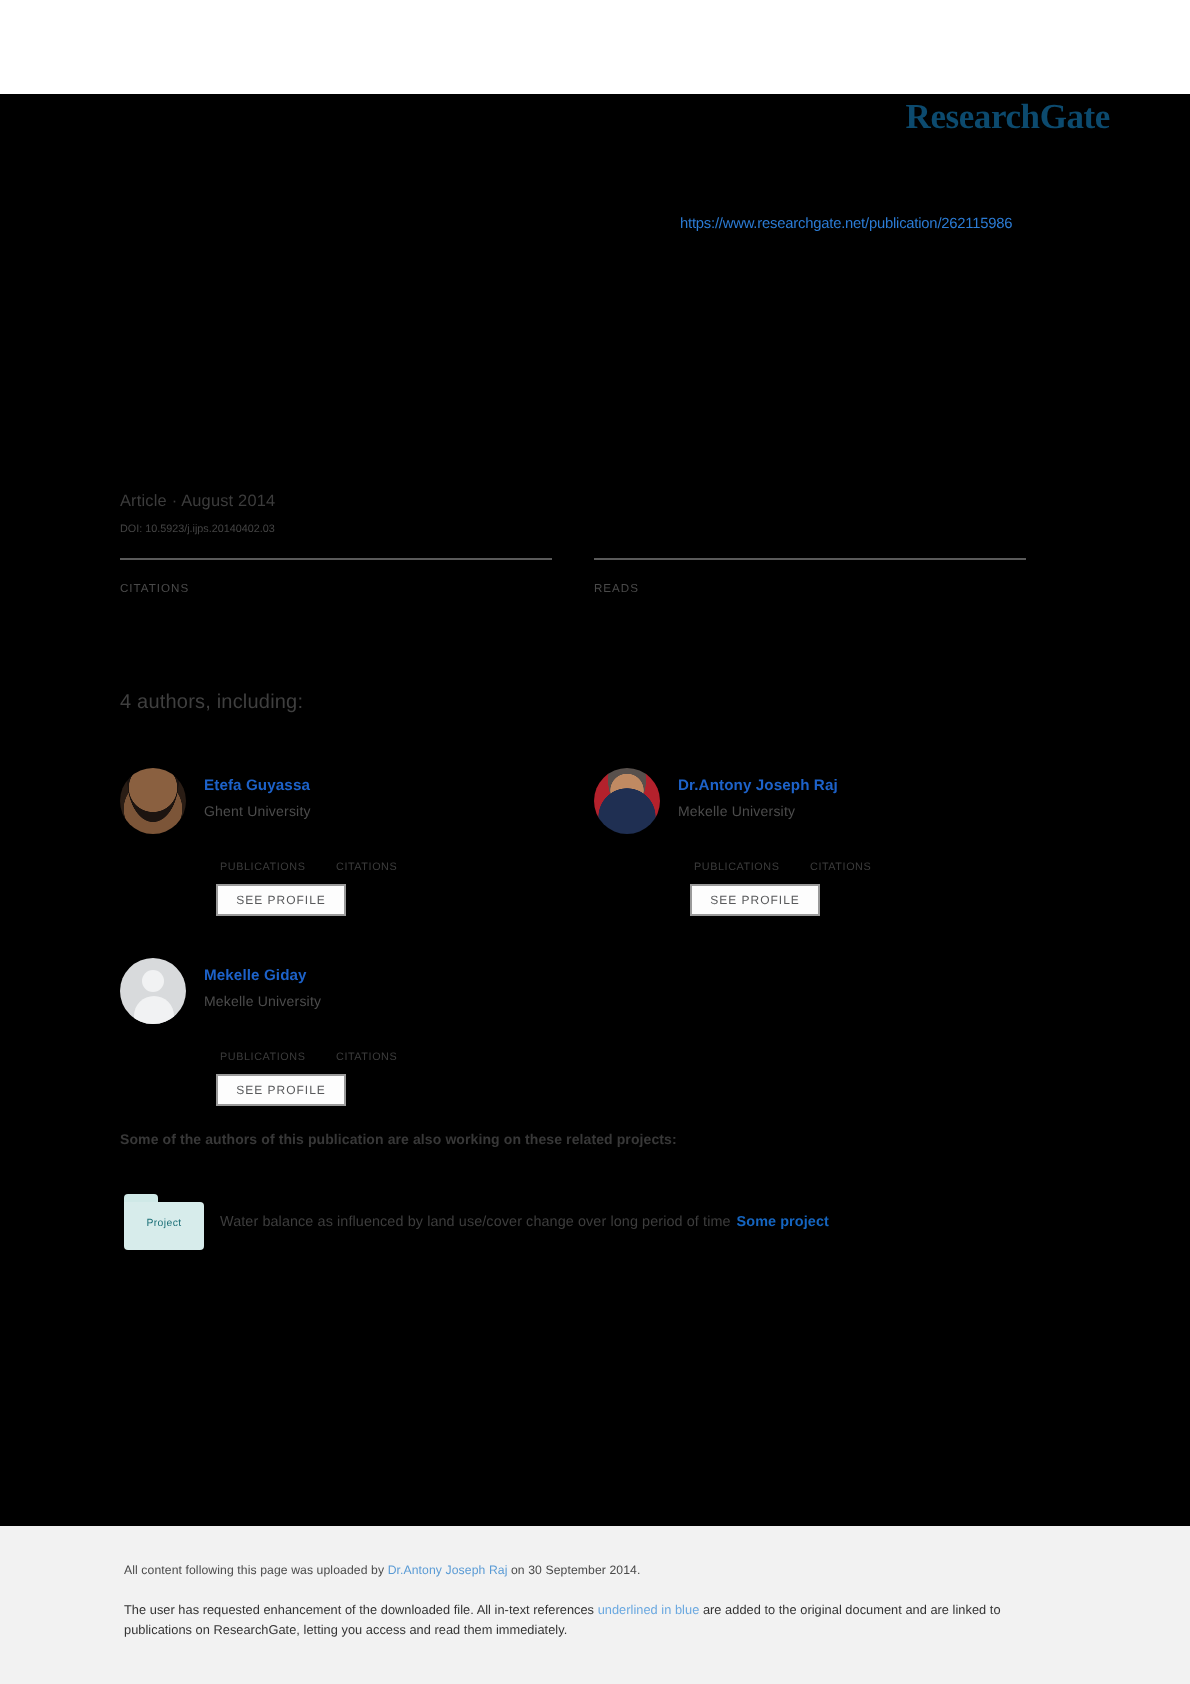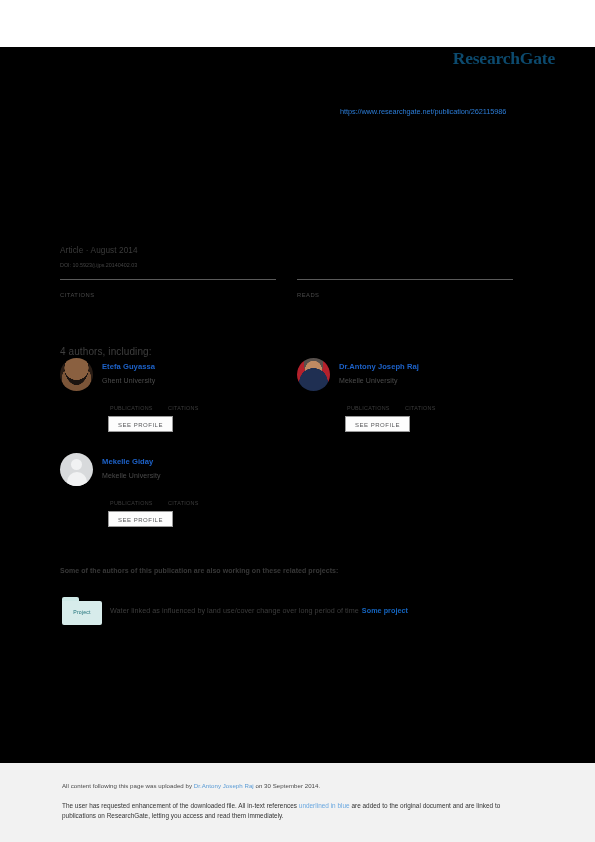--- a/index.html
+++ b/index.html
@@ -124,20 +124,21 @@
     position: absolute;
     left: 60px; top: 346px;
     font-size: 10px;
     color: #3f3f3f;
     letter-spacing: 0.1px;
   }
   .author-card {
     position: absolute;
     width: 230px;
     height: 100px;
+    margin-top: 26px;
   }
   .author-card.a0 { left: 60px;  top: 358px; }
   .author-card.a1 { left: 297px; top: 358px; }
   .author-card.a2 { left: 60px;  top: 453px; }
 
   .avatar {
     position: absolute;
     left: 0; top: 0;
     width: 33px; height: 33px;
     border-radius: 50%;
@@ -394,21 +395,21 @@
 
 <div class="projects-heading">Some of the authors of this publication are also working on these related projects:</div>
 
 <div class="project-row">
   <div class="project-icon">
     <div class="tab"></div>
     <div class="body"></div>
     <div class="glyph">Project</div>
   </div>
   <div class="project-text">
-    <span>Water linked as influenced by land use/cover change over long period of time</span><span class="view-project">Some project</span>
+    <span>Water balance as influenced by land use/cover change over long period of time</span><span class="view-project">Some project</span>
   </div>
 </div>
 
 <div class="footer-line1">
   <span>All content following this page was uploaded by </span><span class="blue">Dr.Antony Joseph Raj</span><span> on 30 September 2014.</span>
 </div>
 
 <div class="footer-body">
   <span>The user has requested enhancement of the downloaded file. All in-text references </span><span class="blue-underline">underlined in blue</span><span> are added to the original document and are linked to publications on ResearchGate, letting you access and read them immediately.</span>
 </div>

